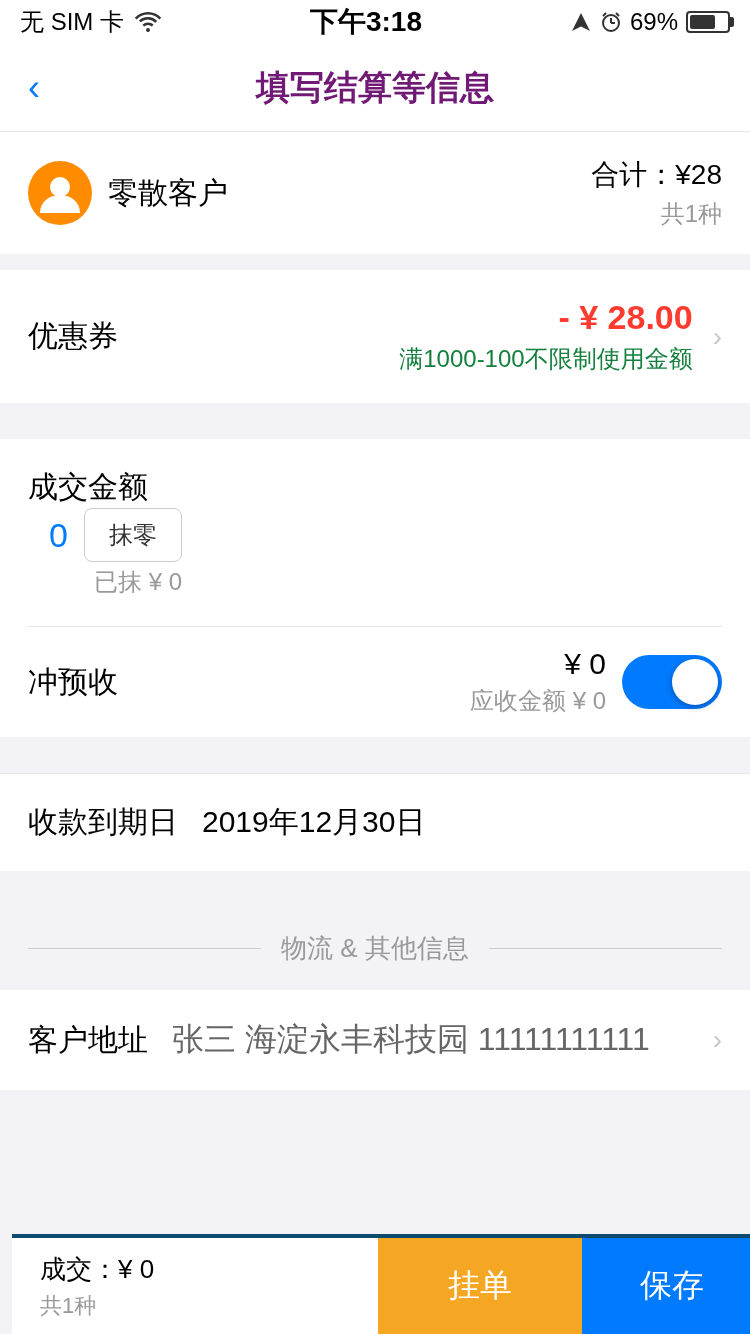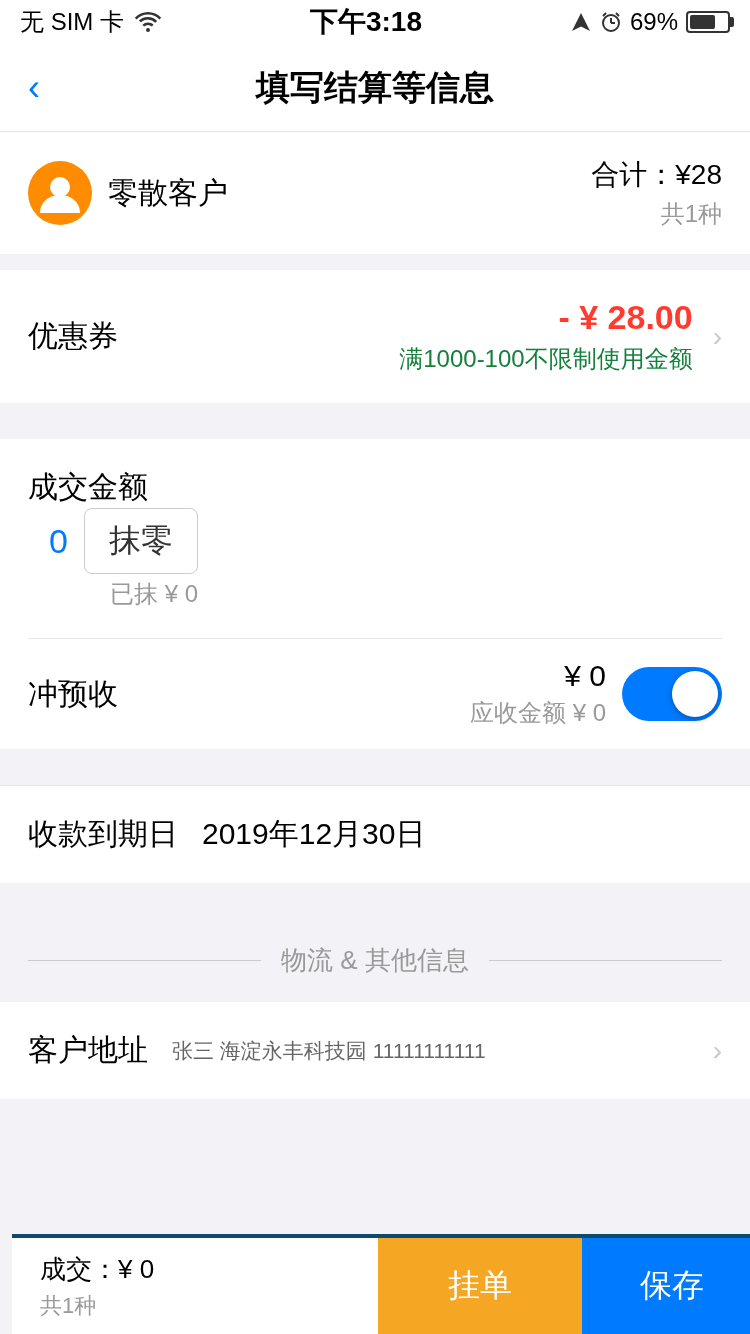--- a/index.html
+++ b/index.html
@@ -83,21 +83,21 @@
     .nav-back {
       position: absolute;
       left: 28px;
       font-size: 36px;
       color: #007aff;
       cursor: pointer;
     }
     .nav-title {
       font-size: 34px;
       font-weight: 600;
-      color: #000000;
+      color: #701a75;
     }
 
     
     .content {
       width: 100%;
       background: #f2f2f7;
     }
 
     
     .card {
@@ -217,21 +217,21 @@
     .amount-value {
       font-size: 34px;
       color: #007aff;
       min-width: 40px;
       text-align: right;
     }
     .round-btn {
       border: 1px solid #ccc;
       border-radius: 8px;
       padding: 10px 24px;
-      font-size: 32px;
+      font-size: 24px;
       color: #333;
       background: #fff;
       cursor: pointer;
     }
     .amount-sub {
       font-size: 24px;
       color: #999;
       text-align: right;
       margin-top: 4px;
     }
@@ -345,21 +345,21 @@
       padding: 28px 28px;
       background: #fff;
     }
     .address-label {
       font-size: 30px;
       color: #000;
       margin-right: 24px;
       flex-shrink: 0;
     }
     .address-value {
-      font-size: 21px;
+      font-size: 32px;
       color: #666;
       flex: 1;
     }
 
     
     .bottom-bar {
       position: fixed;
       bottom: 0;
       left: 12px;
       width: 750px;

